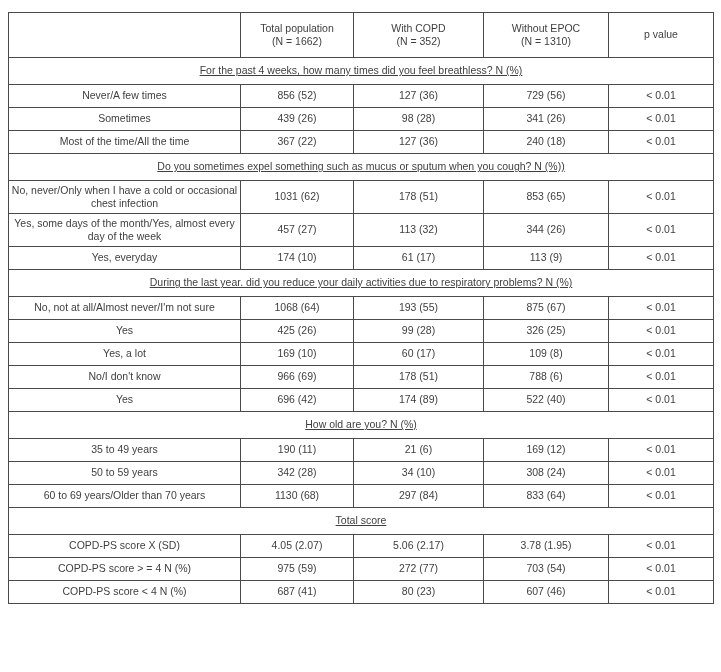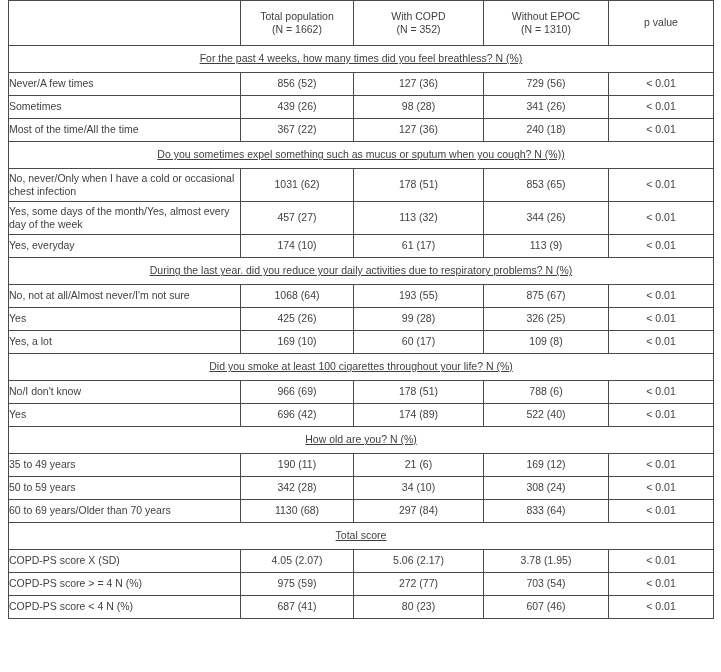--- a/index.html
+++ b/index.html
@@ -11,21 +11,21 @@
     width: 721px;
     height: 672px;
     font-family: "Liberation Sans", sans-serif;
     color: #3a3a3a;
     overflow: hidden;
   }
 
   #table-wrap {
     position: absolute;
     left: 8px;
-    top: 0;
+    top: 12px;
     width: 705px;
   }
 
   table.stats {
     border-collapse: collapse;
     table-layout: fixed;
     width: 705px;
     font-size: 10.5px;
     color: #3f3f3f;
   }
@@ -61,21 +61,21 @@
   
   td.section {
     text-align: center;
     height: 26px;
     padding: 3px 6px;
     text-decoration: underline;
   }
 
   
   td.label {
-    text-align: left;
+    text-align: center;
     padding: 5px 6px 5px 7px;
   }
 
   
   td.val {
     text-align: center;
     padding: 5px 4px;
   }
 
   tr.r-single td { height: 22px; }
@@ -178,23 +178,20 @@
           <td class="val">326 (25)</td>
           <td class="val">&lt; 0.01</td>
         </tr>
         <tr class="r-single">
           <td class="label">Yes, a lot</td>
           <td class="val">169 (10)</td>
           <td class="val">60 (17)</td>
           <td class="val">109 (8)</td>
           <td class="val">&lt; 0.01</td>
         </tr>
-        <tr class="r-section">
-          <td class="section" colspan="5">Did you smoke at least 100 cigarettes throughout your life? N (%)</td>
-        </tr>
         <tr class="r-single">
           <td class="label">No/I don't know</td>
           <td class="val">966 (69)</td>
           <td class="val">178 (51)</td>
           <td class="val">788 (6)</td>
           <td class="val">&lt; 0.01</td>
         </tr>
         <tr class="r-single">
           <td class="label">Yes</td>
           <td class="val">696 (42)</td>

